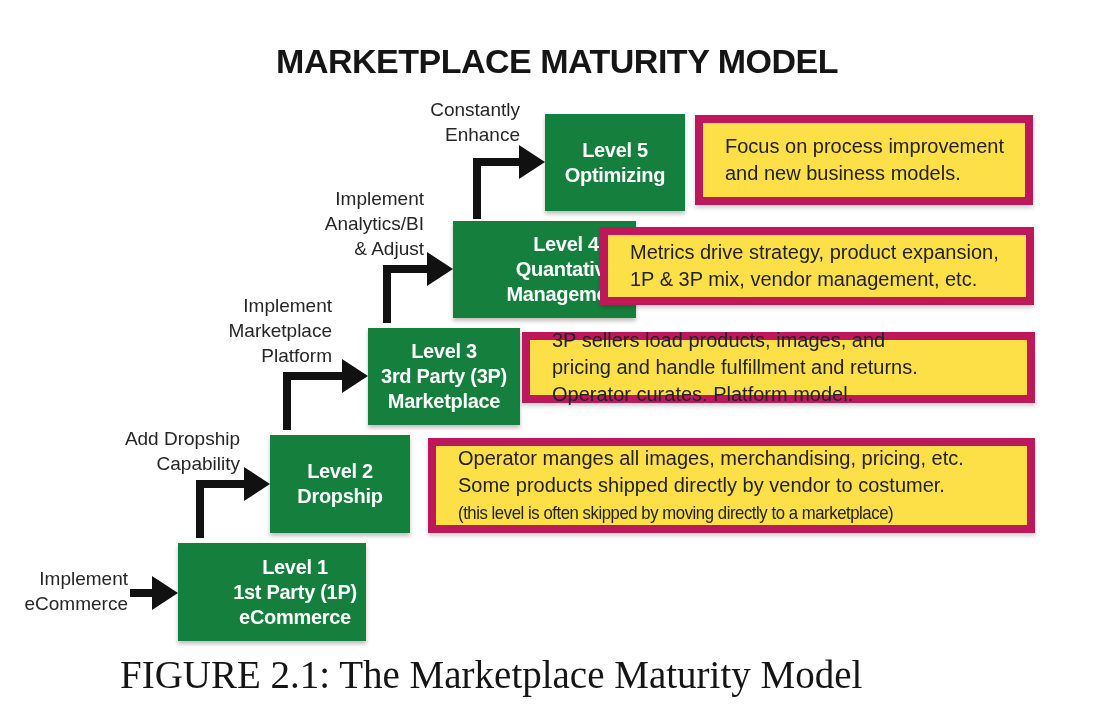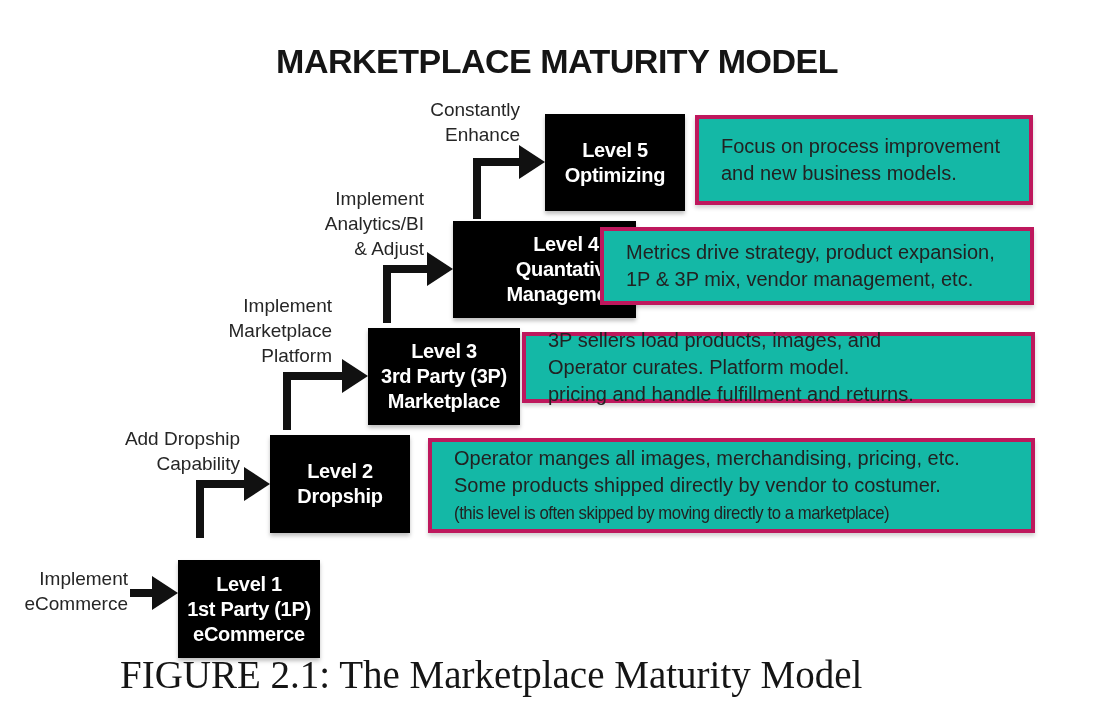--- a/index.html
+++ b/index.html
@@ -23,37 +23,37 @@
     text-align: center;
     font-size: 34px;
     font-weight: bold;
     letter-spacing: -0.5px;
     color: #151515;
     white-space: pre-line;
     margin-top: 16px;
   }
   .black-box {
     position: absolute;
-    background: #000000;
+    background: #15803d;
     color: #ffffff;
     font-weight: bold;
     font-size: 20px;
     line-height: 25px;
     letter-spacing: -0.3px;
     display: flex;
     align-items: center;
     justify-content: center;
     text-align: center;
     white-space: pre-line;
     box-shadow: 0 3px 4px rgba(0,0,0,0.25);
   }
   .desc-box {
     position: absolute;
-    background: #14b8a6;
-    border: 4px solid #be185d;
+    background: #fde047;
+    border: 8px solid #be185d;
     color: #222222;
     font-size: 20px;
     line-height: 27px;
     display: flex;
     flex-direction: column;
     justify-content: center;
     padding-left: 22px;
     padding-right: 6px;
     box-sizing: border-box;
     box-shadow: 0 3px 4px rgba(0,0,0,0.18);
@@ -86,21 +86,21 @@
   .ar-h { height: 8px; }
   .ar-head {
     position: absolute;
     width: 0;
     height: 0;
     border-top: 17px solid transparent;
     border-bottom: 17px solid transparent;
     border-left: 26px solid #111111;
   }
   
-  .box-l1 { left: 178px; top: 560px; width: 142px; height: 98px; }
+  .box-l1 { left: 178px; top: 543px; width: 142px; height: 98px; padding-left: 46px; }
   .box-l2 { left: 270px; top: 435px; width: 140px; height: 98px; }
   .box-l3 { left: 368px; top: 328px; width: 152px; height: 97px; }
   .box-l4 { left: 453px; top: 221px; width: 140px; height: 97px; padding-left: 43px; }
   .box-l5 { left: 545px; top: 114px; width: 140px; height: 97px; }
   .desc-l1 { left: 330px; top: 544px; width: 705px; height: 97px; }
   .desc-l2 { left: 428px; top: 438px; width: 607px; height: 95px; }
   .desc-l3 { left: 522px; top: 332px; width: 513px; height: 71px; }
   .desc-l4 { left: 600px; top: 227px; width: 434px; height: 78px; }
   .desc-l5 { left: 695px; top: 115px; width: 338px; height: 90px; }
   .lbl-l1 { left: 0px;   top: 566px; width: 128px; }
@@ -156,22 +156,22 @@
   <div>
     <div class="ar-v" style="left:283px;top:372px;height:58px"></div>
     <div class="ar-h" style="left:283px;top:372px;width:59px"></div>
     <div class="ar-head" style="left:342px;top:359px"></div>
   </div>
   <div class="black-box box-l3">Level 3
 3rd Party (3P)
 Marketplace</div>
   <div class="desc-box desc-l3">
     <div class="desc-line">3P sellers load products, images, and</div>
+    <div class="desc-line">pricing and handle fulfillment and returns.</div>
     <div class="desc-line">Operator curates. Platform model.</div>
-    <div class="desc-line">pricing and handle fulfillment and returns.</div>
   </div>
 
   <div class="trans-label lbl-l4">Implement
 Analytics/BI
 &amp; Adjust</div>
   <div>
     <div class="ar-v" style="left:383px;top:265px;height:58px"></div>
     <div class="ar-h" style="left:383px;top:265px;width:44px"></div>
     <div class="ar-head" style="left:427px;top:252px"></div>
   </div>

